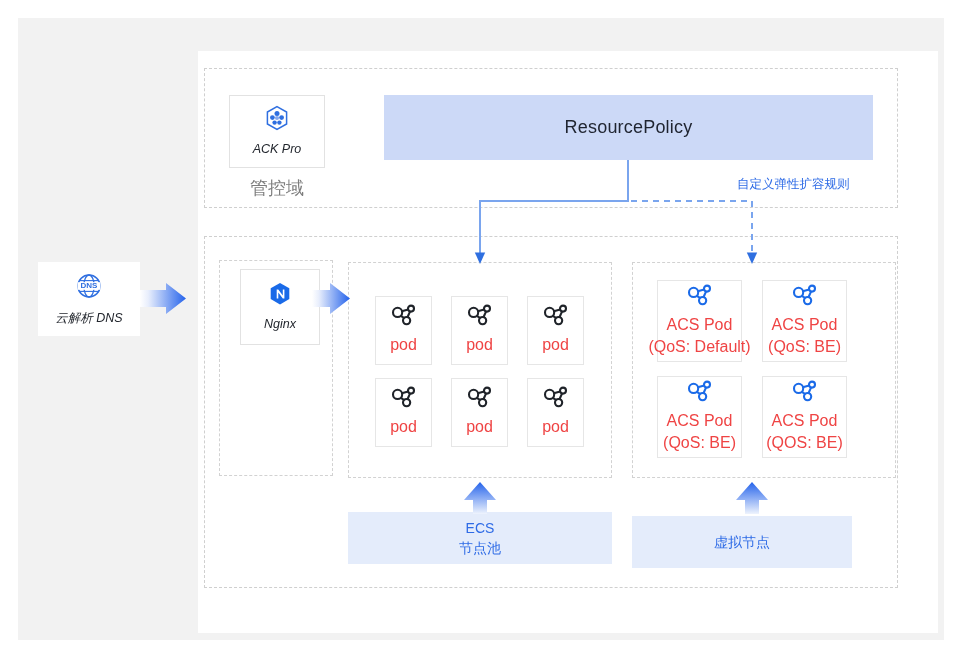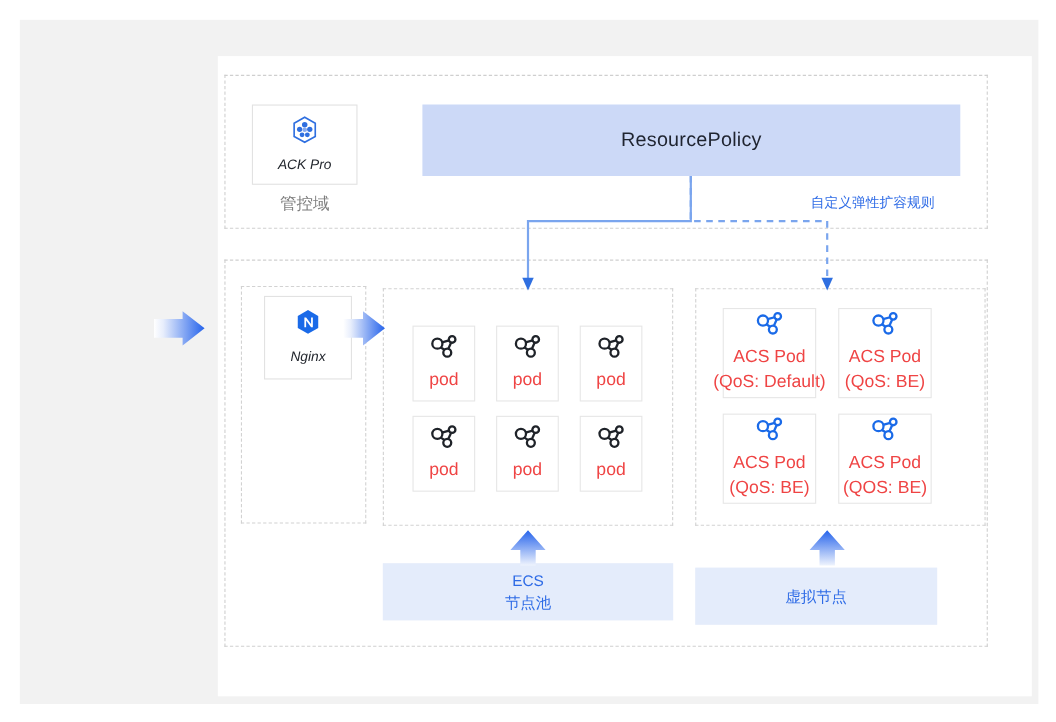--- a/index.html
+++ b/index.html
@@ -51,21 +51,21 @@
   .nodebox .label {
     font-size: 12.5px; color: #23272e; line-height: 1.35;
     text-align: center; white-space: nowrap; font-style: italic;
   }
   .nodebox .icon { display: block; margin-bottom: 6px; }
 
   
   .ack-pro { left: 229px; top: 95px; width: 96px; height: 73px; }
   .caption-ctl {
     position: absolute; left: 229px; top: 176px; width: 96px;
-    text-align: center; font-size: 15px; color: #7d7d7d;
+    text-align: center; font-size: 18px; color: #7d7d7d;
   }
 
   
   .resource-policy {
     position: absolute; left: 384px; top: 95px;
     width: 489px; height: 65px;
     background: #ccd9f7;
     display: flex; align-items: center; justify-content: center;
     font-size: 18px; color: #1f2430; letter-spacing: .2px;
   }
@@ -143,20 +143,34 @@
     <span class="label">ACK Pro</span>
   </div>
   <div class="caption-ctl">管控域</div>
 
   <div class="resource-policy">
     <span>ResourcePolicy</span>
   </div>
 
   <div class="rule-label">自定义弹性扩容规则</div>
 
+  <div class="nodebox dns-box">
+    <span class="icon">
+      <svg width="28" height="28" viewBox="0 0 28 28">
+        <circle cx="14" cy="14" r="11" fill="none" stroke="#2f6fe0" stroke-width="1.6"></circle>
+        <ellipse cx="14" cy="14" rx="5.2" ry="11" fill="none" stroke="#2f6fe0" stroke-width="1.3"></ellipse>
+        <line x1="3" y1="14" x2="25" y2="14" stroke="#2f6fe0" stroke-width="1.3"></line>
+        <line x1="4.6" y1="8.6" x2="23.4" y2="8.6" stroke="#2f6fe0" stroke-width="1.1"></line>
+        <line x1="4.6" y1="19.4" x2="23.4" y2="19.4" stroke="#2f6fe0" stroke-width="1.1"></line>
+        <rect x="2.5" y="10.2" width="23" height="7.6" fill="#ffffff"></rect>
+        <text x="14" y="16.4" font-family="'Liberation Sans',sans-serif" font-size="8" font-weight="bold" fill="#2f6fe0" text-anchor="middle">DNS</text>
+      </svg>
+    </span>
+    <span class="label">云解析 DNS</span>
+  </div>
 
   <div class="nodebox nginx-box">
     <span class="icon">
       <svg width="22" height="24" viewBox="0 0 22 24">
         <path d="M11 .9 L20.3 6.3 L20.3 17.1 L11 22.5 L1.7 17.1 L1.7 6.3 Z" fill="#1a6ae8"></path>
         <path d="M7.7 16.4 L7.7 7.6 L9.3 7.6 L13.8 13.6 L13.8 7.6 L15.4 7.6 L15.4 16.4 L13.8 16.4 L9.3 10.4 L9.3 16.4 Z" fill="#ffffff"></path>
       </svg>
     </span>
     <span class="label">Nginx</span>
   </div>

